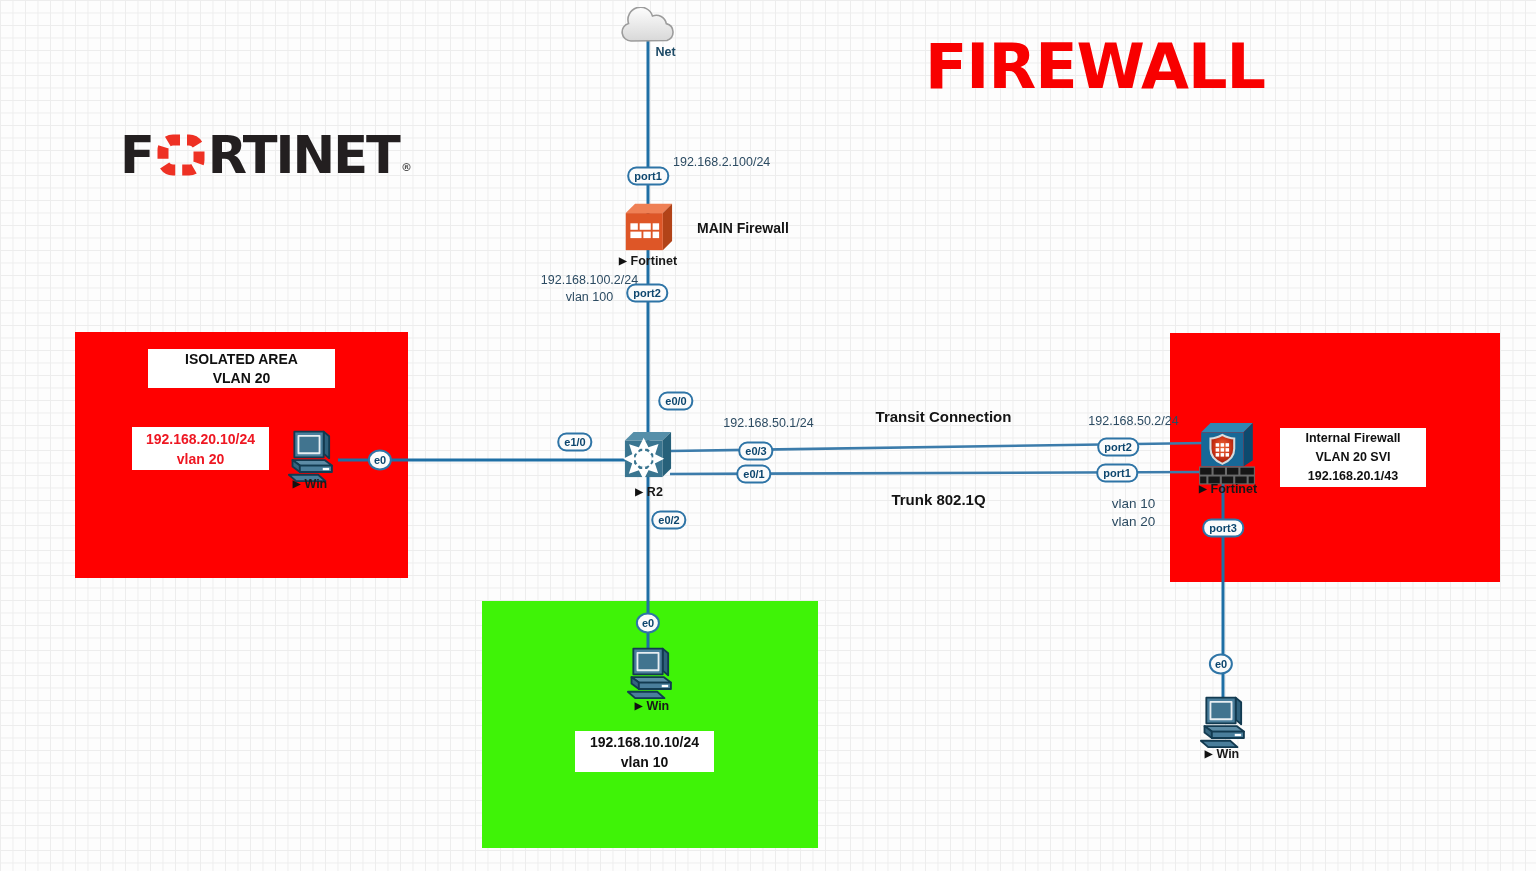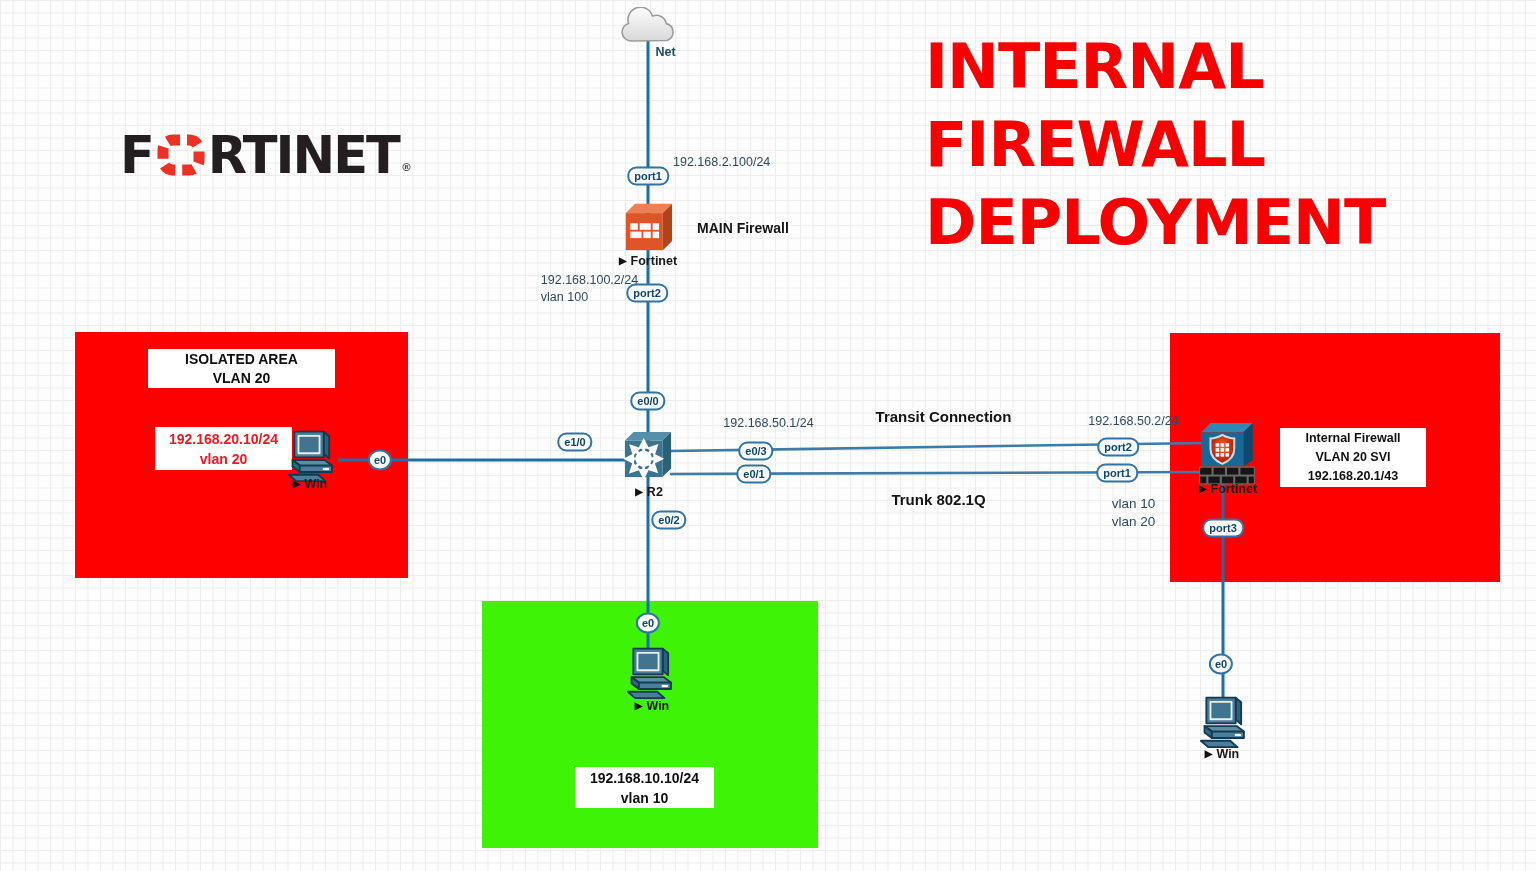--- a/index.html
+++ b/index.html
@@ -11,21 +11,21 @@
       linear-gradient(90deg,#ededed 1px, transparent 1px);
     background-size:12.5px 12.5px;
     font-family:"Liberation Sans",sans-serif;
   }
   .region{position:absolute;z-index:0;}
   .wires{position:absolute;left:0;top:0;z-index:1;pointer-events:none;}
   .whitebox{position:absolute;z-index:2;background:#fff;text-align:center;
     display:flex;flex-direction:column;justify-content:center;
     font-weight:bold;color:#101010;}
   .abs{position:absolute;z-index:3;}
-  .c{transform:translateX(-50%);white-space:nowrap;padding-left:35px;}
+  .c{transform:translateX(-50%);text-align:center;white-space:nowrap;padding-left:35px;}
   .iplabel{font-size:12.5px;color:#2c4b62;white-space:nowrap;}
   .boldlabel{font-size:15px;font-weight:bold;color:#141414;white-space:nowrap;}
   .badge{
     position:absolute;z-index:4;transform:translate(-50%,-50%);
     background:#fbfbfb;border:2px solid #2e74a6;border-radius:9px;
     font-size:11px;font-weight:bold;color:#0d466e;
     padding:1px 5px;line-height:13px;white-space:nowrap;
   }
   .badge.circle{border-radius:50%;padding:2px 4px;}
   .node{position:absolute;z-index:3;}
@@ -66,32 +66,32 @@
     <line x1="670" y1="451" x2="1204" y2="443" stroke="#3c7cab" stroke-width="2.6"></line>
     <line x1="670" y1="474" x2="1202" y2="472" stroke="#3c7cab" stroke-width="2.6"></line>
     <line x1="1223" y1="478" x2="1223" y2="700" stroke="#1E6FA5" stroke-width="3"></line>
   </svg>
 
   <div class="whitebox" style="left:148px;top:349px;width:187px;height:39px;font-size:14px;line-height:19px;">
     <div>ISOLATED AREA</div>
     <div>VLAN 20</div>
   </div>
 
-  <div class="whitebox" style="left:132px;top:427px;width:137px;height:43px;font-size:14px;line-height:20px;margin-left:23px;">
+  <div class="whitebox" style="left:132px;top:427px;width:137px;height:43px;font-size:14px;line-height:20px;">
     <div class="red-ip">192.168.20.10/24</div>
     <div class="red-ip">vlan 20</div>
   </div>
 
   <div class="whitebox" style="left:1280px;top:428px;width:146px;height:59px;font-size:12.5px;line-height:19px;">
     <div>Internal Firewall</div>
     <div>VLAN 20 SVI</div>
     <div>192.168.20.1/43</div>
   </div>
 
-  <div class="whitebox" style="left:575px;top:731px;width:139px;height:41px;font-size:14px;line-height:20px;margin-top:36px;">
+  <div class="whitebox" style="left:575px;top:731px;width:139px;height:41px;font-size:14px;line-height:20px;">
     <div>192.168.10.10/24</div>
     <div>vlan 10</div>
   </div>
 
   <div class="abs iplabel" style="left:673px;top:155px;">192.168.2.100/24</div>
 
   <div class="abs boldlabel" style="left:697px;top:220px;font-size:14px;">MAIN Firewall</div>
 
   <div class="abs c iplabel" style="left:572px;top:272px;line-height:17px;">
     <div>192.168.100.2/24</div>
@@ -272,21 +272,21 @@
       <rect x="43" y="43.5" width="7" height="2.5" fill="#fff"></rect>
     </svg>
   </div>
   <div class="nodelabel" style="left:1222px;top:747px;transform:translateX(-50%);">
     <span class="play">▶</span>
     <span>Win</span>
   </div>
 
   <div class="badge" style="left:648px;top:176px;">port1</div>
   <div class="badge" style="left:647px;top:293px;">port2</div>
-  <div class="badge" style="left:648px;top:401px;">e0/0</div>
+  <div class="badge" style="left:676px;top:401px;">e0/0</div>
   <div class="badge" style="left:575px;top:442px;">e1/0</div>
   <div class="badge" style="left:756px;top:451px;">e0/3</div>
   <div class="badge" style="left:754px;top:474px;">e0/1</div>
   <div class="badge" style="left:669px;top:520px;">e0/2</div>
   <div class="badge circle" style="left:380px;top:460px;">e0</div>
   <div class="badge circle" style="left:648px;top:623px;">e0</div>
   <div class="badge" style="left:1118px;top:447px;">port2</div>
   <div class="badge" style="left:1117px;top:473px;">port1</div>
   <div class="badge" style="left:1223px;top:528px;">port3</div>
   <div class="badge circle" style="left:1221px;top:664px;">e0</div>
@@ -294,18 +294,16 @@
   <div class="logo">
     <span>F</span>
     <svg class="logo-o" width="50" height="44" viewBox="0 0 50 44">
       <rect x="7" y="7" width="36" height="30" rx="10" ry="10" fill="none" stroke="#EE3124" stroke-width="11" stroke-dasharray="12 7" stroke-dashoffset="5"></rect>
     </svg>
     <span>RTINET</span>
     <span class="reg">®</span>
   </div>
 
   <div class="title">
-    <div>INTERNAL</div>
     <div>FIREWALL</div>
-    <div>DEPLOYMENT</div>
   </div>
 
 </div>
 
 </body></html>

